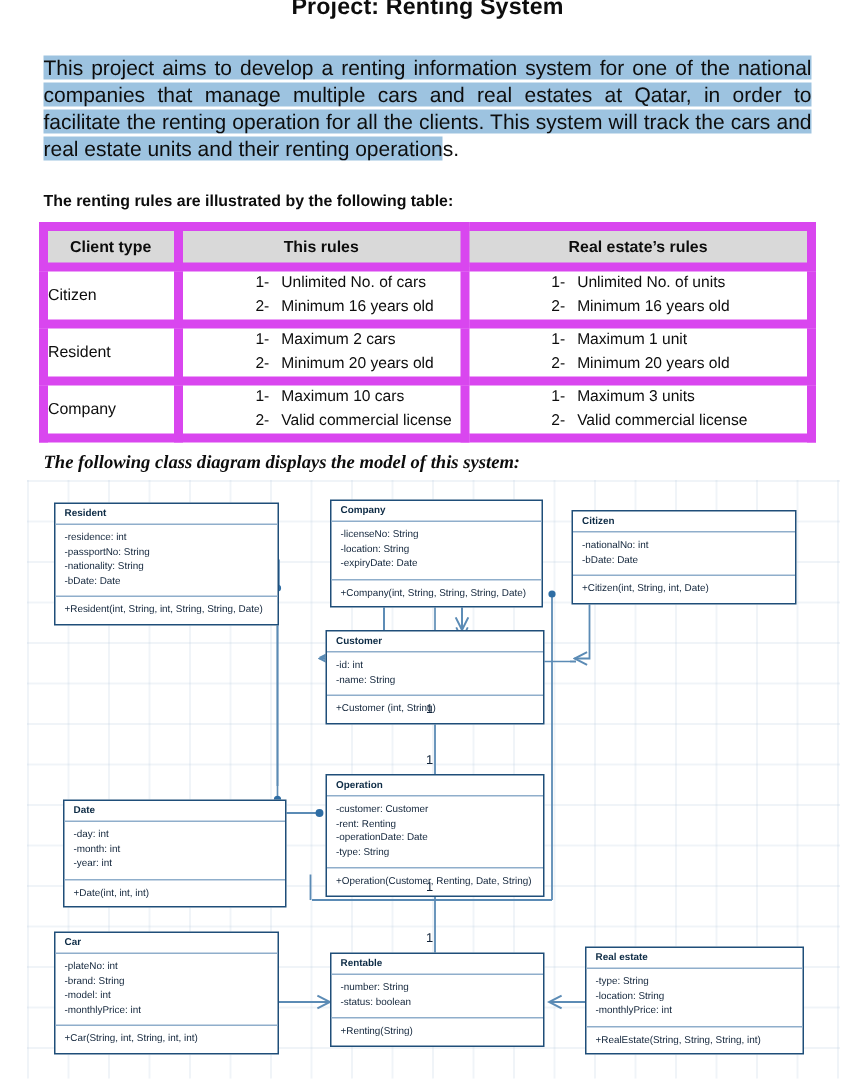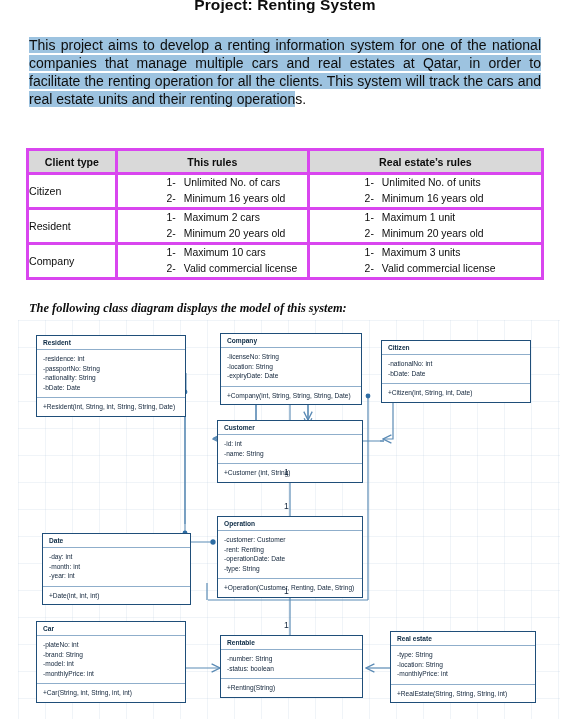--- a/index.html
+++ b/index.html
@@ -29,21 +29,21 @@
   }
   .lead-table{left:29px;top:128px;}
   .lead-diagram{left:29px;top:301px;font-family:"Liberation Serif", serif;font-size:12.4px;font-style:italic;}
 
   
   table.rules{
     position:absolute;left:26px;top:148px;width:518px;
     border-collapse:collapse;font-size:10.2px;
   }
   table.rules th,table.rules td{
-    border:3px solid #d946ef;padding:0;vertical-align:middle;
+    border:6px solid #d946ef;padding:0;vertical-align:middle;
   }
   table.rules thead th{
     background:#d9d9d9;text-align:center;font-weight:bold;
     height:21px;font-size:10.6px;
   }
   .col-type{width:88px;}
   .col-cars{width:193px;}
   .col-real{width:237px;}
   td.typecell{padding-left:6px;font-size:10.6px;}
   td.rulecell{padding:3px 0 4px 0;}
@@ -88,20 +88,21 @@
 </style>
 </head>
 <body>
 
 <div class="page">
 
   <div class="doc-title">Project: Renting System</div>
 
   <div class="intro"><span class="hl">This project aims to develop a renting information system for one of the national companies that manage multiple cars and real estates at Qatar, in order to facilitate the renting operation for all the clients. This system will track the cars and real estate units and their renting operation</span><span>s.</span></div>
 
+  <div class="lead lead-table">The renting rules are illustrated by the following table:</div>
 
   <table class="rules">
     <thead>
       <tr>
         <th class="col-type">Client type</th>
         <th class="col-cars">This rules</th>
         <th class="col-real">Real estate’s rules</th>
       </tr>
     </thead>
     <tbody>

